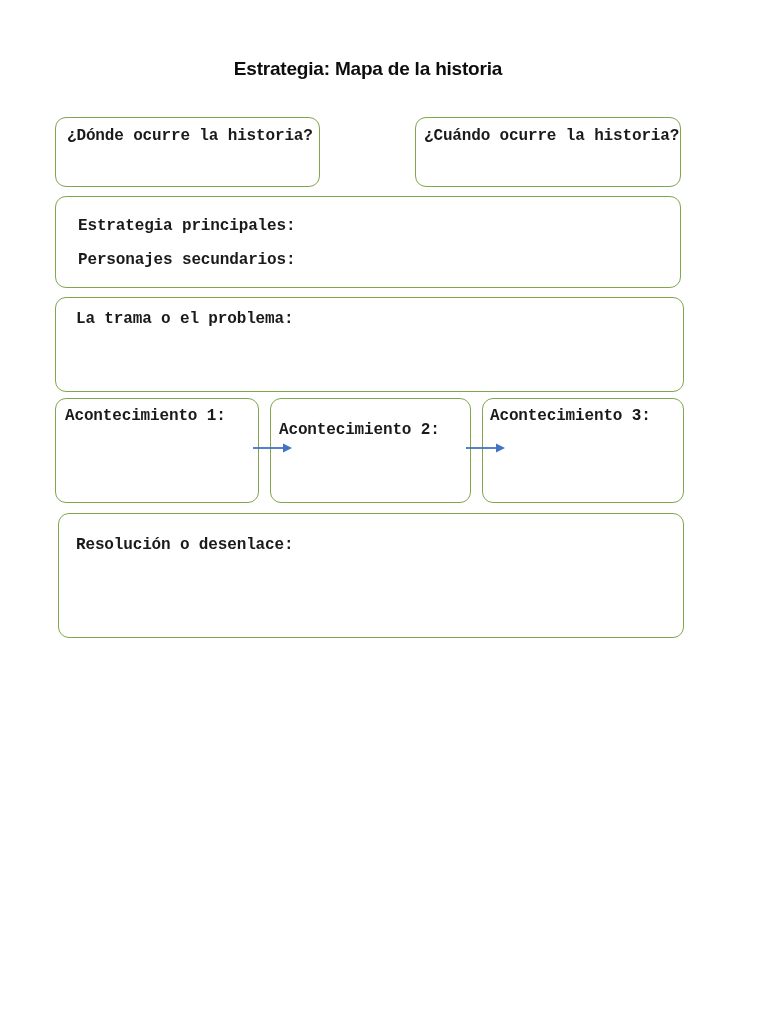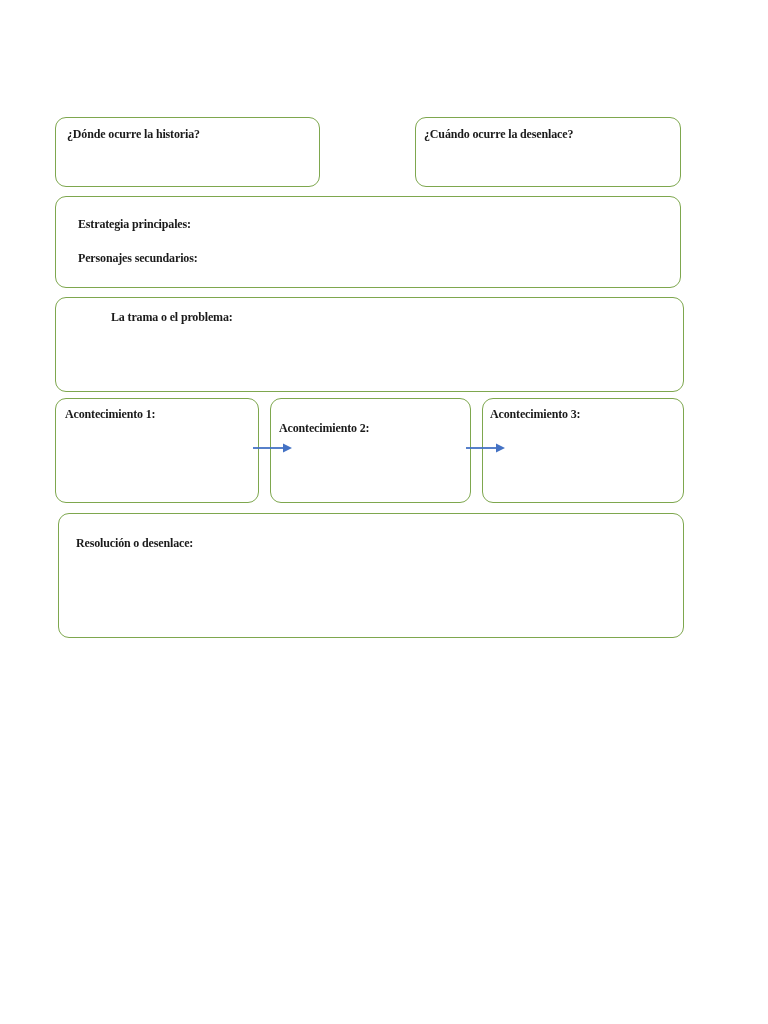--- a/index.html
+++ b/index.html
@@ -40,42 +40,42 @@
   .box {
     position: absolute;
     box-sizing: border-box;
     border: 1.3px solid #7ea74e;
     border-radius: 11px;
     background: #ffffff;
   }
 
   .box-label {
     position: absolute;
-    font-size: 12px;
+    font-size: 16px;
     font-weight: bold;
     color: #1a1a1a;
     letter-spacing: -0.15px;
     white-space: nowrap;
-    font-family: Liberation Serif, serif;
+    font-family: Liberation Mono, monospace;
   }
 
   
   #box-where  { left: 55px;  top: 117px; width: 265px; height: 70px; }
   #box-when   { left: 415px; top: 117px; width: 266px; height: 70px; }
   #lbl-where  { left: 67px;  top: 127px; }
   #lbl-when   { left: 424px; top: 127px; }
 
   
   #box-characters { left: 55px; top: 196px; width: 626px; height: 92px; }
   #lbl-main-chars { left: 78px; top: 217px; }
   #lbl-sec-chars  { left: 78px; top: 251px; text-align: right; }
 
   
   #box-plot { left: 55px; top: 297px; width: 629px; height: 95px; }
-  #lbl-plot { left: 76px; top: 310px; margin-left: 35px; }
+  #lbl-plot { left: 76px; top: 310px; }
 
   
   #box-event-1 { left: 55px;  top: 398px; width: 204px; height: 105px; }
   #box-event-2 { left: 270px; top: 398px; width: 201px; height: 105px; }
   #box-event-3 { left: 482px; top: 398px; width: 202px; height: 105px; }
   #lbl-event-1 { left: 65px;  top: 407px; text-align: center; }
   #lbl-event-2 { left: 279px; top: 421px; }
   #lbl-event-3 { left: 490px; top: 407px; }
 
   
@@ -89,26 +89,27 @@
 
   
   #box-resolution { left: 58px; top: 513px; width: 626px; height: 125px; }
   #lbl-resolution { left: 76px; top: 536px; }
 </style>
 </head>
 <body>
 
 <div class="page">
 
+  <div class="title">Estrategia: Mapa de la historia</div>
 
   <div class="box" id="box-where"></div>
   <div class="box-label" id="lbl-where">¿Dónde ocurre la historia?</div>
 
   <div class="box" id="box-when"></div>
-  <div class="box-label" id="lbl-when">¿Cuándo ocurre la desenlace?</div>
+  <div class="box-label" id="lbl-when">¿Cuándo ocurre la historia?</div>
 
   <div class="box" id="box-characters"></div>
   <div class="box-label" id="lbl-main-chars">Estrategia principales:</div>
   <div class="box-label" id="lbl-sec-chars">Personajes secundarios:</div>
 
   <div class="box" id="box-plot"></div>
   <div class="box-label" id="lbl-plot">La trama o el problema:</div>
 
   <div class="box" id="box-event-1"></div>
   <div class="box-label" id="lbl-event-1">Acontecimiento 1:</div>

